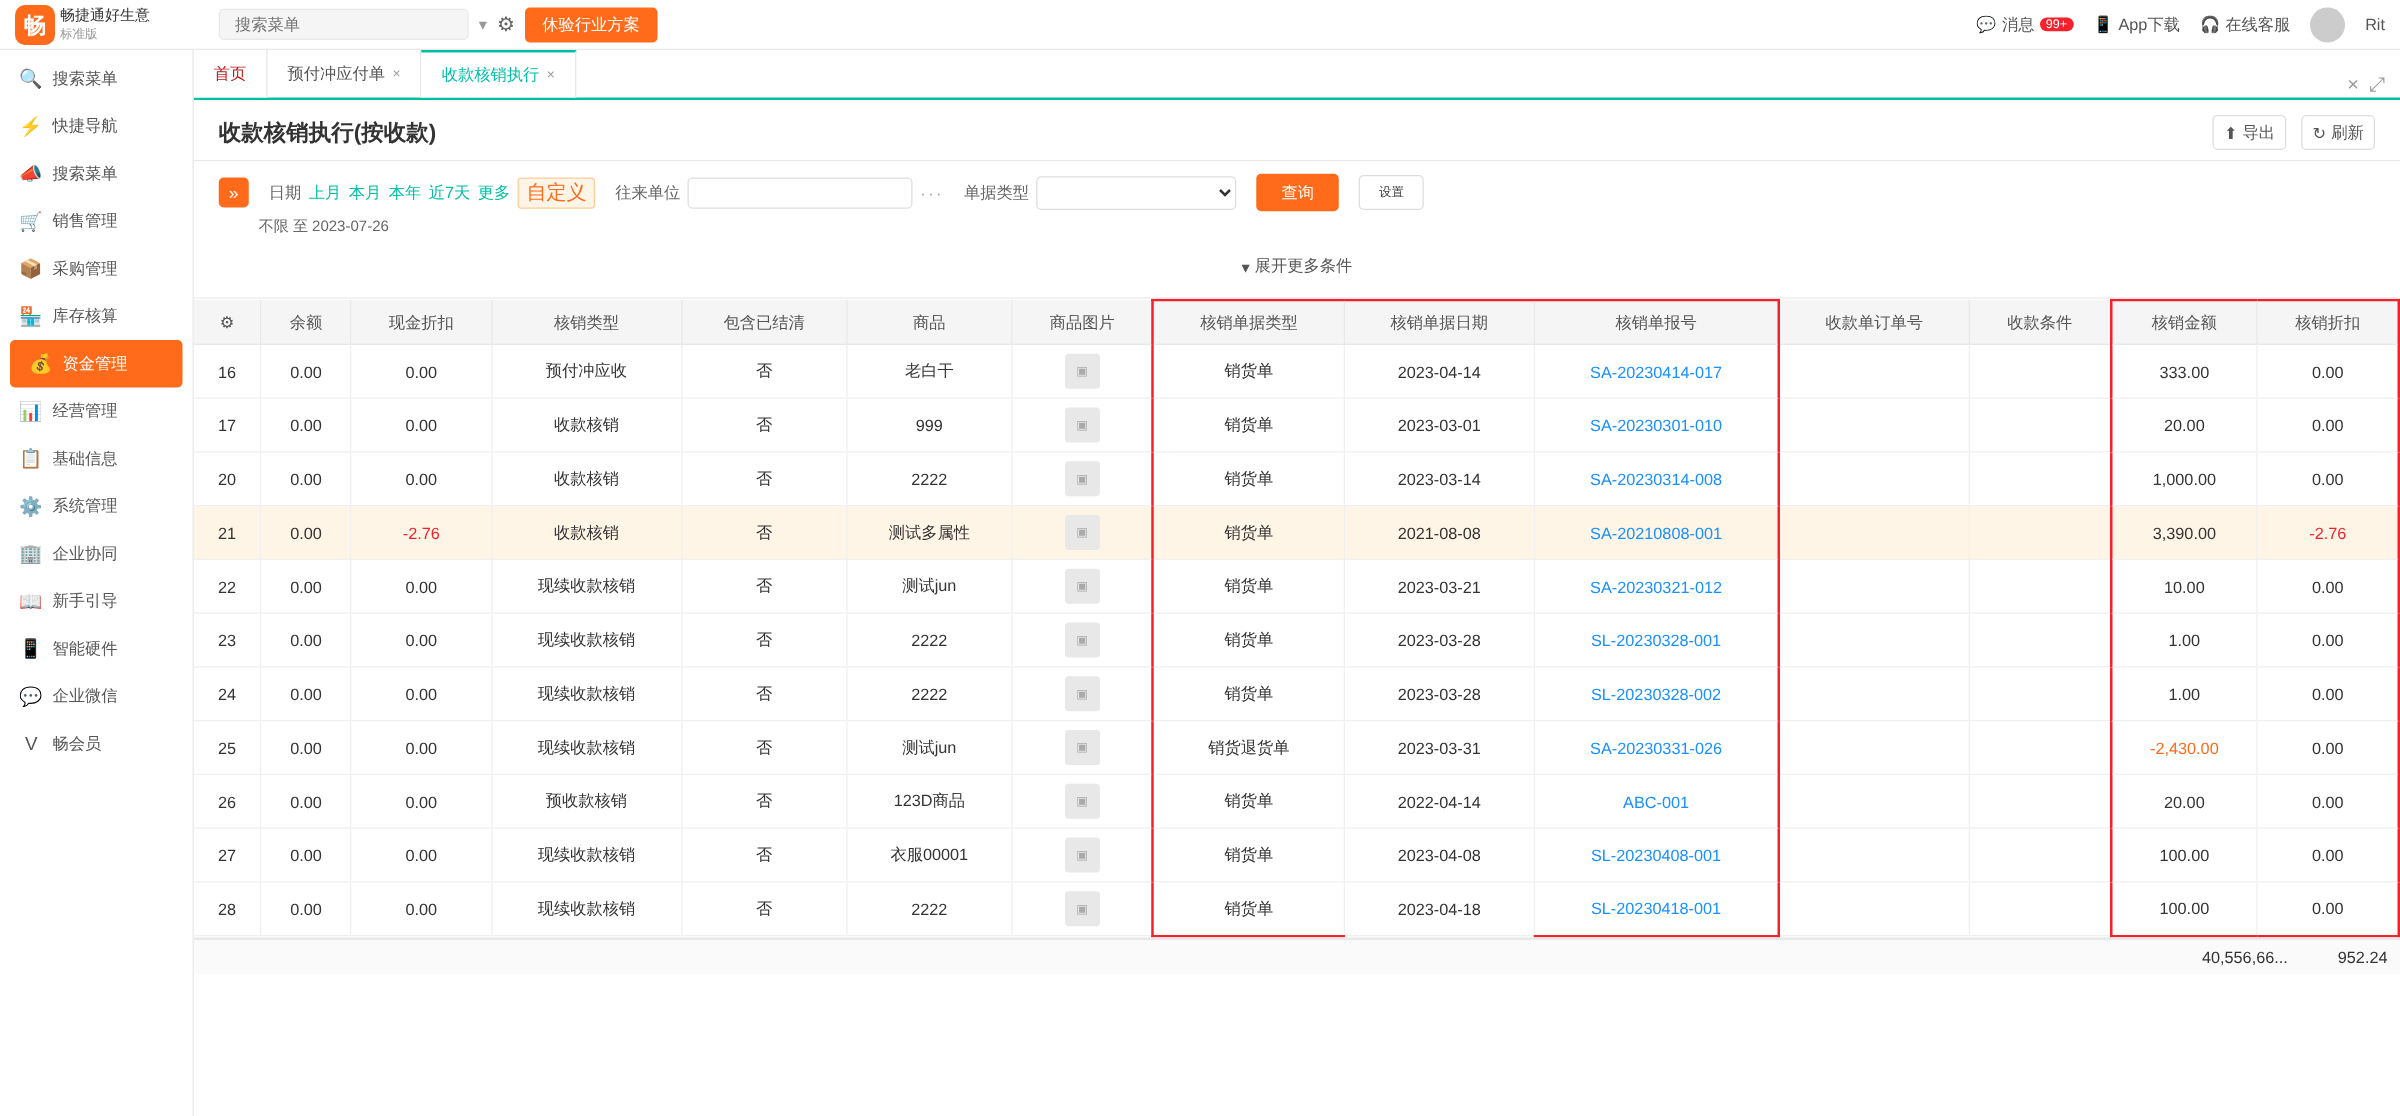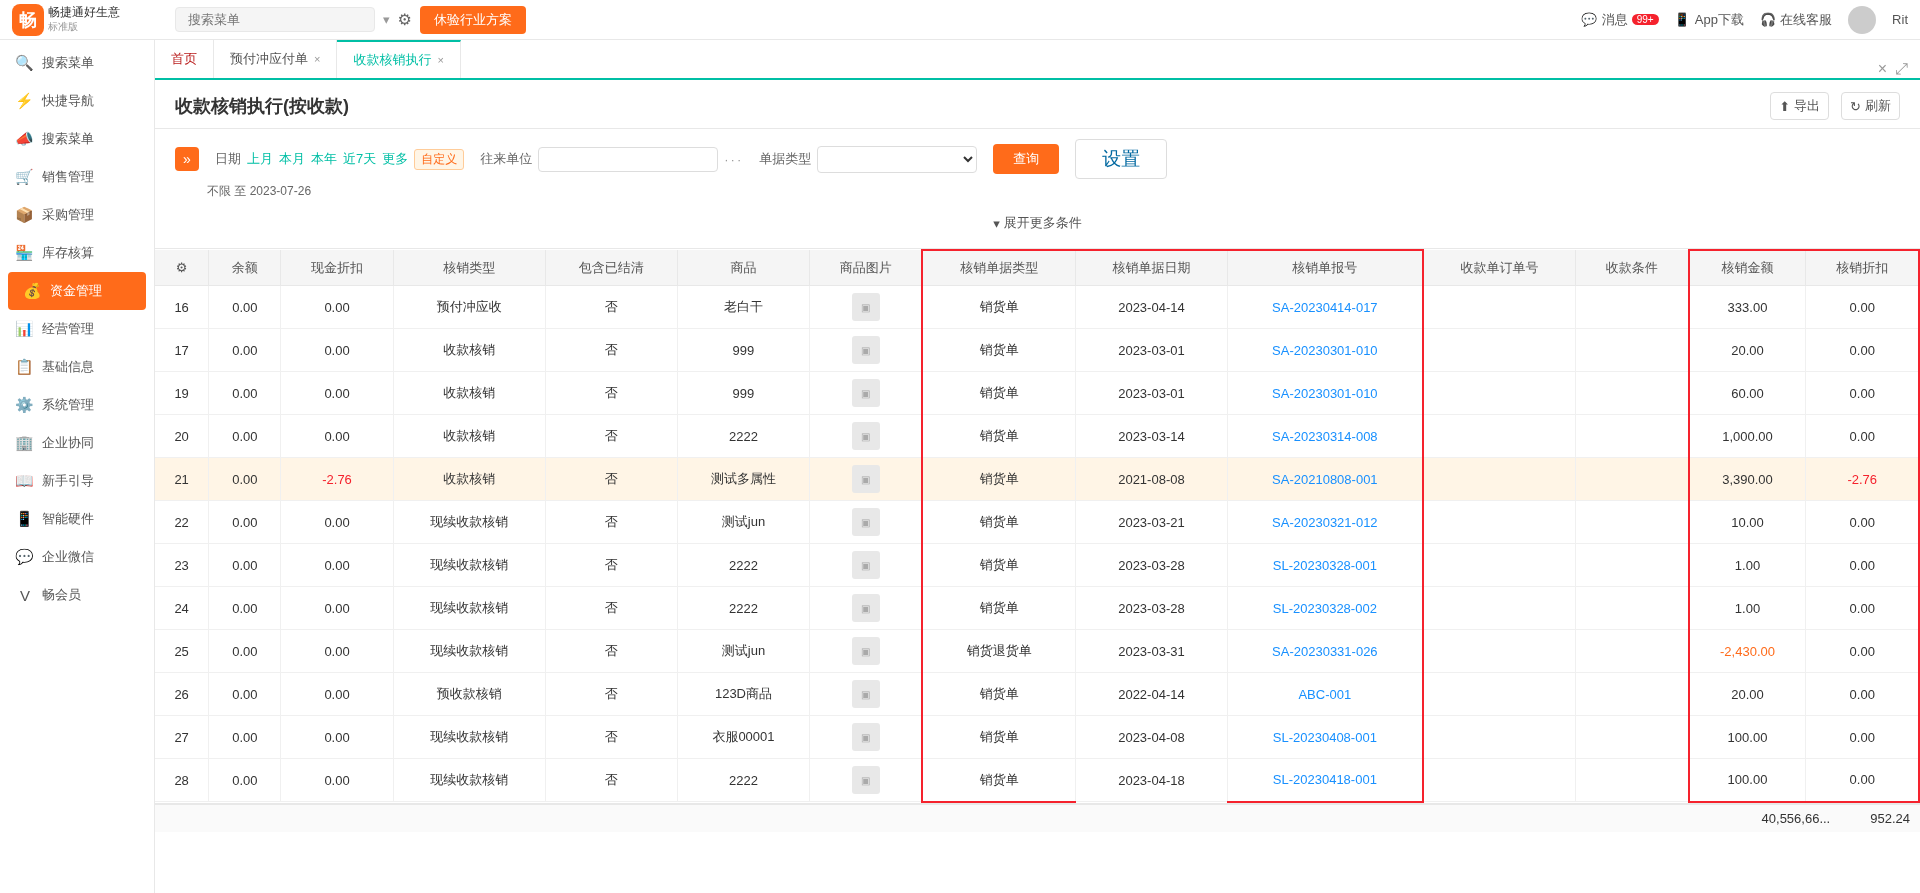--- a/index.html
+++ b/index.html
@@ -226,21 +226,21 @@
       color: #00bfa5;
       cursor: pointer;
       font-size: 13px;
     }
     .filter-custom {
       background: #fff5e6;
       color: #ff6b1a;
       border: 1px solid #ffcc99;
       border-radius: 3px;
       padding: 1px 6px;
-      font-size: 12px;
+      font-size: 16px;
       cursor: pointer;
     }
     .filter-date-range {
       color: #666;
       font-size: 12px;
       margin-top: 2px;
     }
     .filter-input {
       border: 1px solid #ddd;
       border-radius: 4px;
@@ -263,25 +263,25 @@
       background: #ff6b1a;
       color: white;
       border: none;
       border-radius: 4px;
       padding: 6px 20px;
       font-size: 13px;
       cursor: pointer;
     }
     .btn-settings {
       background: #fff;
-      color: #0369a1;
+      color: #404040;
       border: 1px solid #ddd;
       border-radius: 4px;
-      padding: 6px 26px;
-      font-size: 19px;
+      padding: 6px 15px;
+      font-size: 10px;
       cursor: pointer;
     }
     .expand-more-btn {
       display: flex;
       align-items: center;
       gap: 4px;
       color: #555;
       font-size: 13px;
       cursor: pointer;
       padding: 4px 12px;
@@ -582,36 +582,20 @@
     <td><div style="width:28px;height:28px;background:#e8e8e8;border-radius:3px;display:inline-flex;align-items:center;justify-content:center;color:#aaa;font-size:10px;">▣</div></td>
     <td class="rhl">销货单</td>
     <td>2023-03-01</td>
     <td class="rhr"><a class="td-link">SA-20230301-010</a></td>
     <td></td>
     <td></td>
     <td class="rhl2 ">20.00</td>
     <td class="rhr2 ">0.00</td>
   </tr>
               <tr>
-    <td>19</td>
-    <td>0.00</td>
-    <td class="">0.00</td>
-    <td>收款核销</td>
-    <td>否</td>
-    <td>999</td>
-    <td><div style="width:28px;height:28px;background:#e8e8e8;border-radius:3px;display:inline-flex;align-items:center;justify-content:center;color:#aaa;font-size:10px;">▣</div></td>
-    <td class="rhl">销货单</td>
-    <td>2023-03-01</td>
-    <td class="rhr"><a class="td-link">SA-20230301-010</a></td>
-    <td></td>
-    <td></td>
-    <td class="rhl2 ">60.00</td>
-    <td class="rhr2 ">0.00</td>
-  </tr>
-              <tr>
     <td>20</td>
     <td>0.00</td>
     <td class="">0.00</td>
     <td>收款核销</td>
     <td>否</td>
     <td>2222</td>
     <td><div style="width:28px;height:28px;background:#e8e8e8;border-radius:3px;display:inline-flex;align-items:center;justify-content:center;color:#aaa;font-size:10px;">▣</div></td>
     <td class="rhl">销货单</td>
     <td>2023-03-14</td>
     <td class="rhr"><a class="td-link">SA-20230314-008</a></td>

